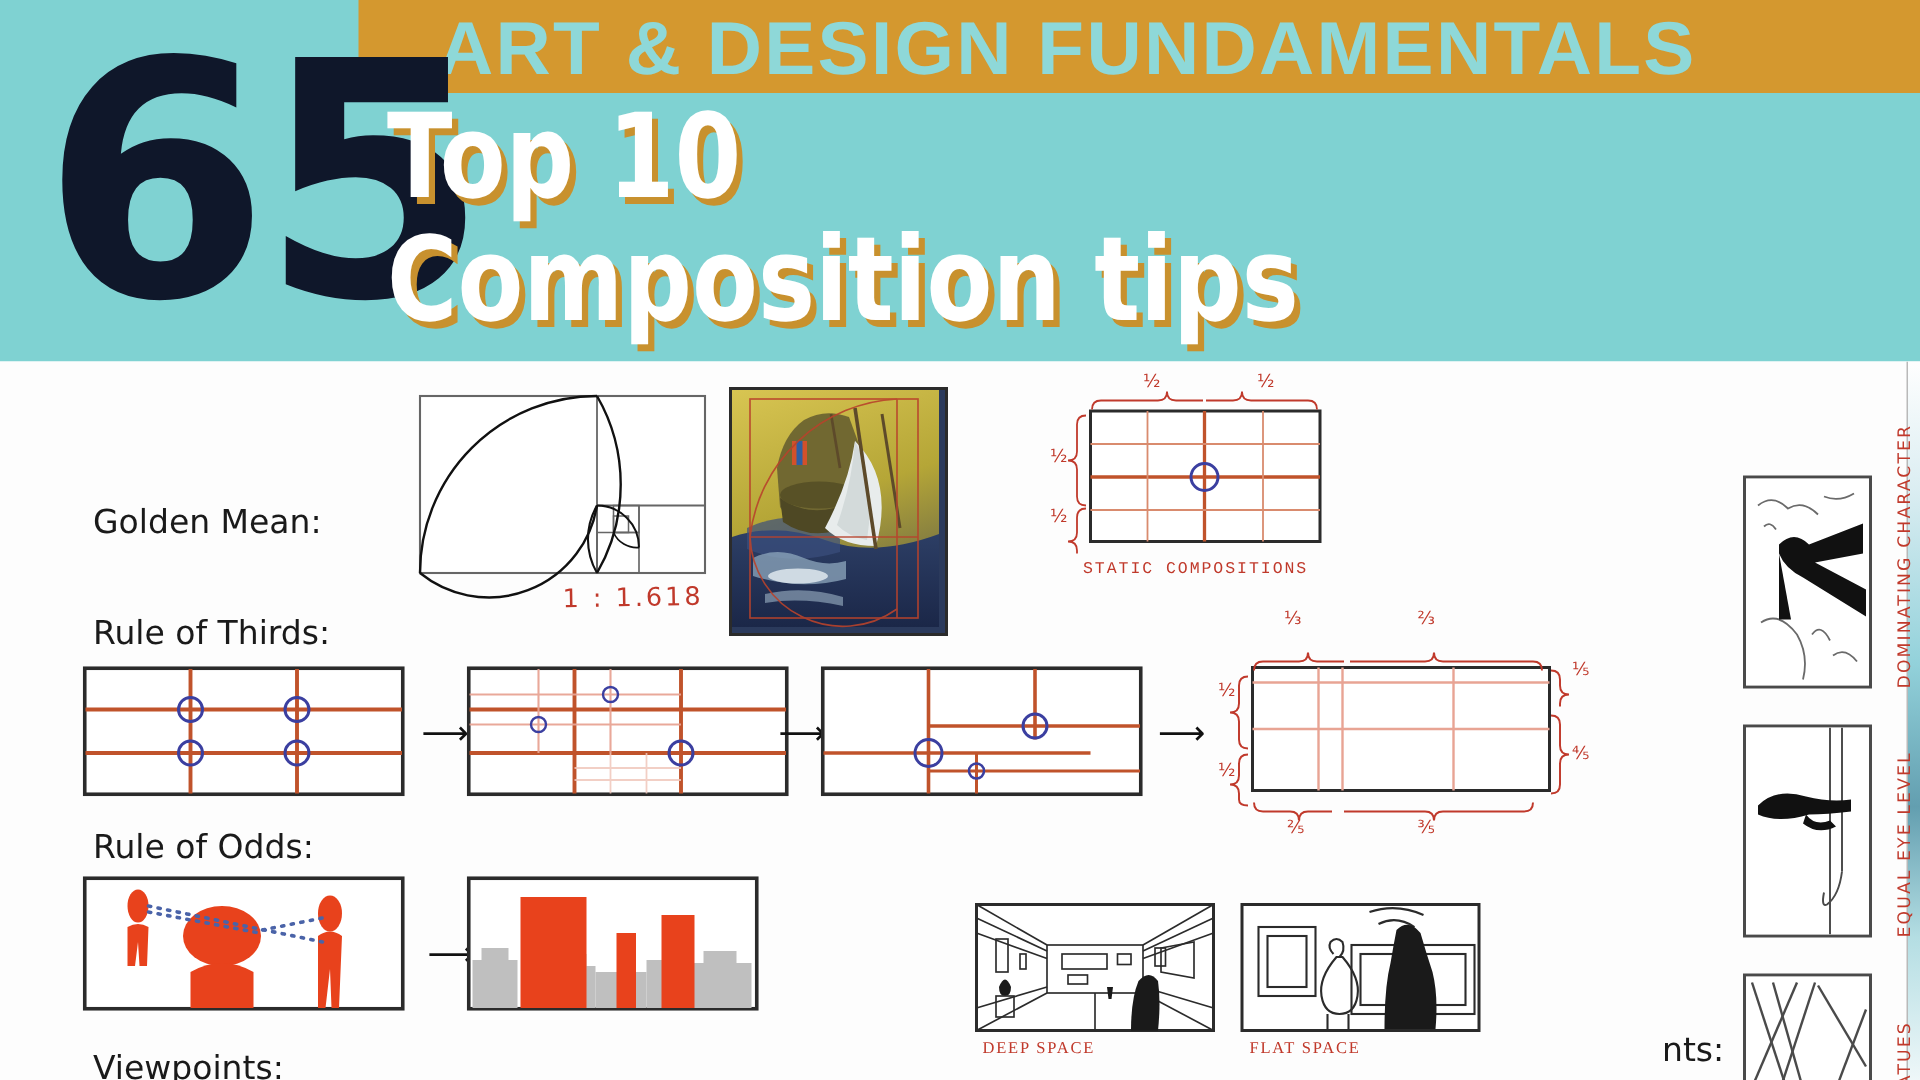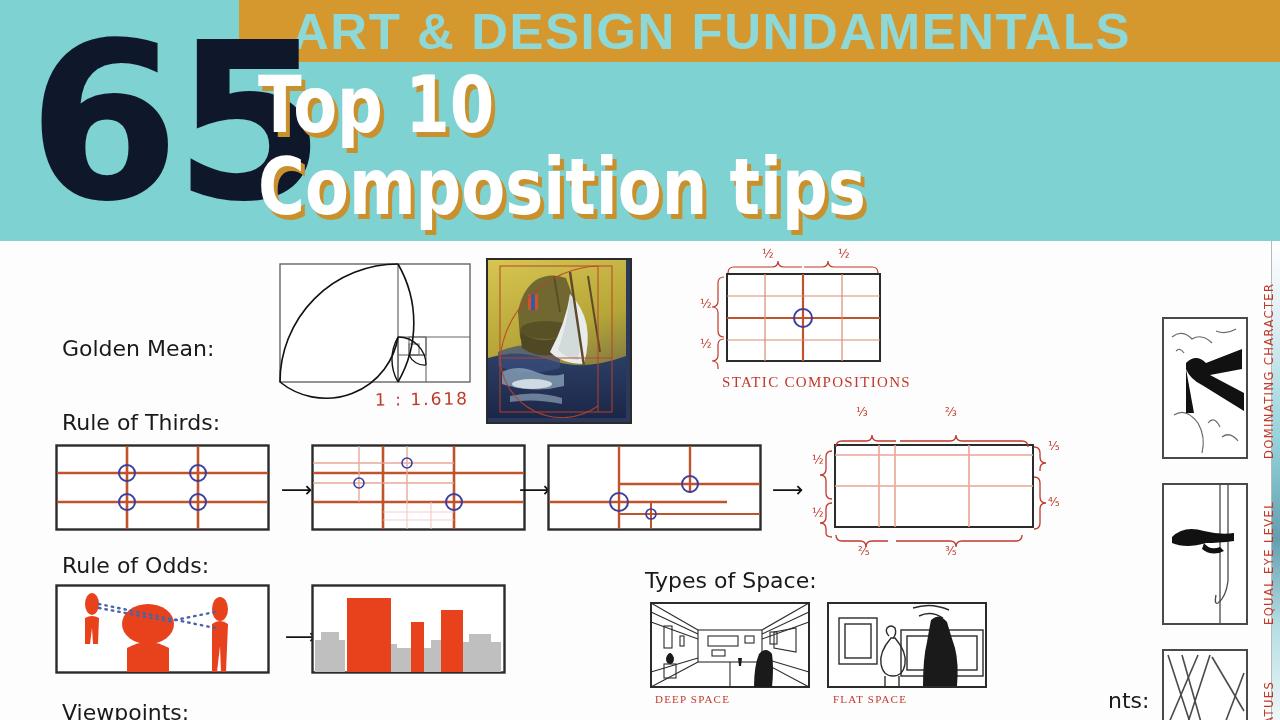--- a/index.html
+++ b/index.html
@@ -81,22 +81,22 @@
 
   
   .sp1{position:absolute;left:650px;top:361px;width:160px;height:86px;}
   .sp2{position:absolute;left:827px;top:361px;width:160px;height:86px;}
   .sp-cap{position:absolute;font-family:Liberation Serif, serif;font-size:11px;color:#C0392B;letter-spacing:1.2px;}
   .sp-cap1{left:655px;top:452px;}
   .sp-cap2{left:833px;top:452px;}
 
   
   .static-box{position:absolute;left:726px;top:32px;width:155px;height:89px;}
-  .static-cap{position:absolute;left:722px;top:133px;font-family:Liberation Serif, serif;
-    font-size:15px;color:#C0392B;letter-spacing:1.3px;}
+  .static-cap{position:absolute;left:722px;top:133px;font-family:Liberation Mono, monospace;
+    font-size:11px;color:#C0392B;letter-spacing:1.3px;}
   .frac{position:absolute;font-family:"DejaVu Sans", sans-serif;font-size:12px;color:#C0392B;}
 
   
   .vp{position:absolute;border:2px solid #4a4a4a;background:#fff;box-sizing:border-box;overflow:hidden;}
   .vp1{left:1162px;top:76px;width:86px;height:142px;}
   .vp2{left:1162px;top:242px;width:86px;height:142px;}
   .vp3{left:1162px;top:408px;width:86px;height:100px;}
   .vlab{position:absolute;font-family:"DejaVu Sans", sans-serif;font-size:11.5px;color:#C0392B;
     letter-spacing:1.4px;transform-origin:left top;transform:rotate(-90deg);white-space:nowrap;}
   .vlab1{left:1262px;top:218px;}
@@ -120,21 +120,20 @@
 
   <div class="slide">
 
     <div class="edge-strip"></div>
     <div class="edge-line"></div>
 
     <div class="hd hd-sub sub-golden">Golden Mean:</div>
     <div class="hd hd-sub sub-thirds">Rule of Thirds:</div>
     <div class="hd hd-sub sub-odds">Rule of Odds:</div>
     <div class="hd hd-sub sub-view">Viewpoints:</div>
-    <div class="hd hd-sub sub-space">Types of Space:</div>
     <div class="hd hd-sub sub-view2">nts:</div>
 
     <div class="spiral-box">
       <svg width="192" height="120" viewBox="0 0 192 120">
         <rect x="1" y="1" width="190" height="118" fill="#fff" stroke="#666" stroke-width="1.4"></rect>
         <line x1="119" y1="1" x2="119" y2="119" stroke="#666" stroke-width="1.2"></line>
         <line x1="119" y1="74" x2="191" y2="74" stroke="#666" stroke-width="1.2"></line>
         <line x1="119" y1="74" x2="119" y2="119" stroke="#666" stroke-width="1.2"></line>
         <line x1="147" y1="74" x2="147" y2="119" stroke="#666" stroke-width="1.1"></line>
         <line x1="119" y1="92" x2="147" y2="92" stroke="#666" stroke-width="1.1"></line>

